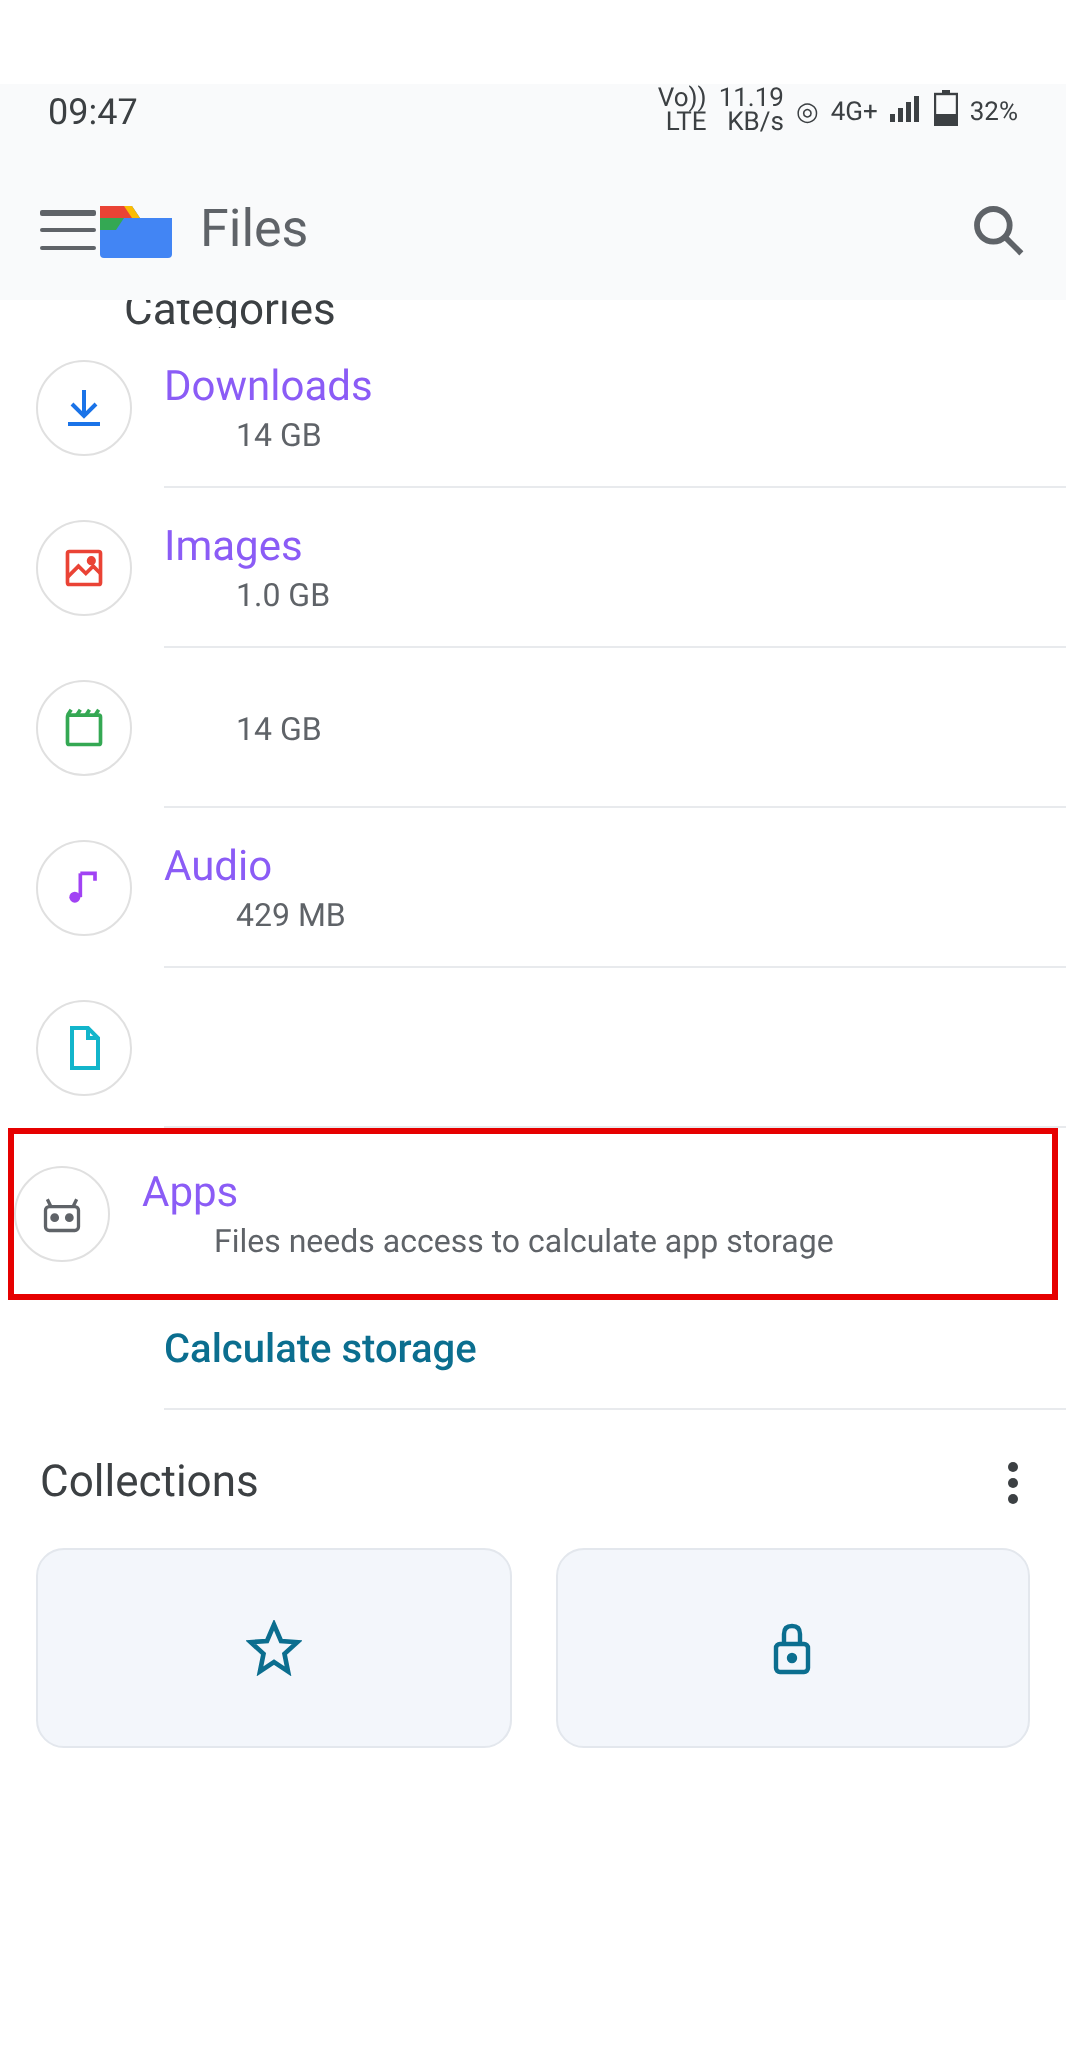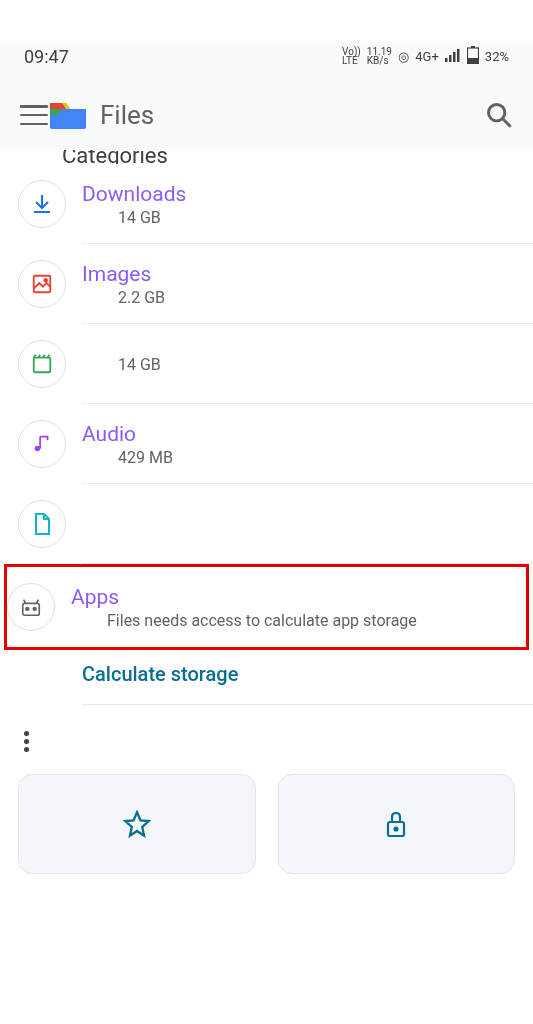--- a/index.html
+++ b/index.html
@@ -3,21 +3,21 @@
   <meta charset="utf-8">
   <style>
     * { margin: 0; padding: 0; box-sizing: border-box; }
     body { font-family: 'Roboto', -apple-system, sans-serif; background: #fff; width: 533px; height: 1024px; overflow: hidden; }
     
     .spacer-top { height: 42px; background: #fff; }
     
     .status-bar { height: 28px; display: flex; justify-content: space-between; align-items: center; padding: 0 24px; background: #f9fafb; font-size: 16px; color: #3c4043; }
     .status-left { font-size: 18px; }
     .status-right { display: flex; align-items: center; gap: 6px; font-size: 13px; }
-    .status-stack { display: flex; flex-direction: column; line-height: 0.9; font-size: 10px; align-items: flex-start; }
+    .status-stack { display: flex; flex-direction: column; line-height: 0.9; font-size: 13px; align-items: flex-end; }
     
     .app-bar { height: 90px; display: flex; align-items: center; padding: 0 20px; background: #f9fafb; }
     .hamburger { width: 28px; height: 20px; display: flex; flex-direction: column; justify-content: space-between; cursor: pointer; }
     .hamburger span { height: 2.5px; background: #5f6368; border-radius: 1px; }
     .app-title-wrap { flex: 1; display: flex; align-items: center; gap: 12px; }
     .app-logo { width: 40px; height: 32px; }
     .app-title { font-size: 26px; color: #5f6368; font-weight: 400; }
     .search-btn { width: 28px; height: 28px; }
     
     .content { background: #fff; }
@@ -123,21 +123,21 @@
     <div class="category-item">
       <div class="cat-icon-wrap">
         <svg width="22" height="22" viewBox="0 0 24 24" fill="none" stroke="#ea4335" stroke-width="2">
             <rect x="3" y="3" width="18" height="18" rx="1"></rect>
             <path d="M3 17 L9 11 L13 15 L17 11 L21 15"></path>
             <circle cx="16" cy="8" r="1.5" fill="#ea4335"></circle>
           </svg>
       </div>
       <div class="cat-text">
         <div class="cat-title">Images</div>
-        <div class="cat-sub">2.2 GB</div>
+        <div class="cat-sub">1.0 GB</div>
       </div>
       <div class="cat-divider"></div>
     </div>
 
     <div class="category-item">
       <div class="cat-icon-wrap">
         <svg width="22" height="22" viewBox="0 0 24 24" fill="none" stroke="#34a853" stroke-width="2">
             <rect x="3" y="5" width="18" height="16" rx="1"></rect>
             <path d="M3 5 L5 2 M8 5 L10 2 M13 5 L15 2 M18 5 L20 2"></path>
           </svg>
@@ -190,20 +190,21 @@
       </div>
     </div>
 
     <div class="calc-link">
       <a href="#">Calculate storage</a>
     </div>
     <div style="height:1px; background:#e8eaed; margin-left:82px;"></div>
   </div>
 
   <div class="collections-header">
+    <div class="collections-title">Collections</div>
     <div class="more-dots">
       <span></span>
         <span></span>
         <span></span>
     </div>
   </div>
 
   <div class="collections-grid">
     <div class="collection-card">
       <svg width="28" height="28" viewBox="0 0 24 24" fill="none" stroke="#0b6e8f" stroke-width="2">

